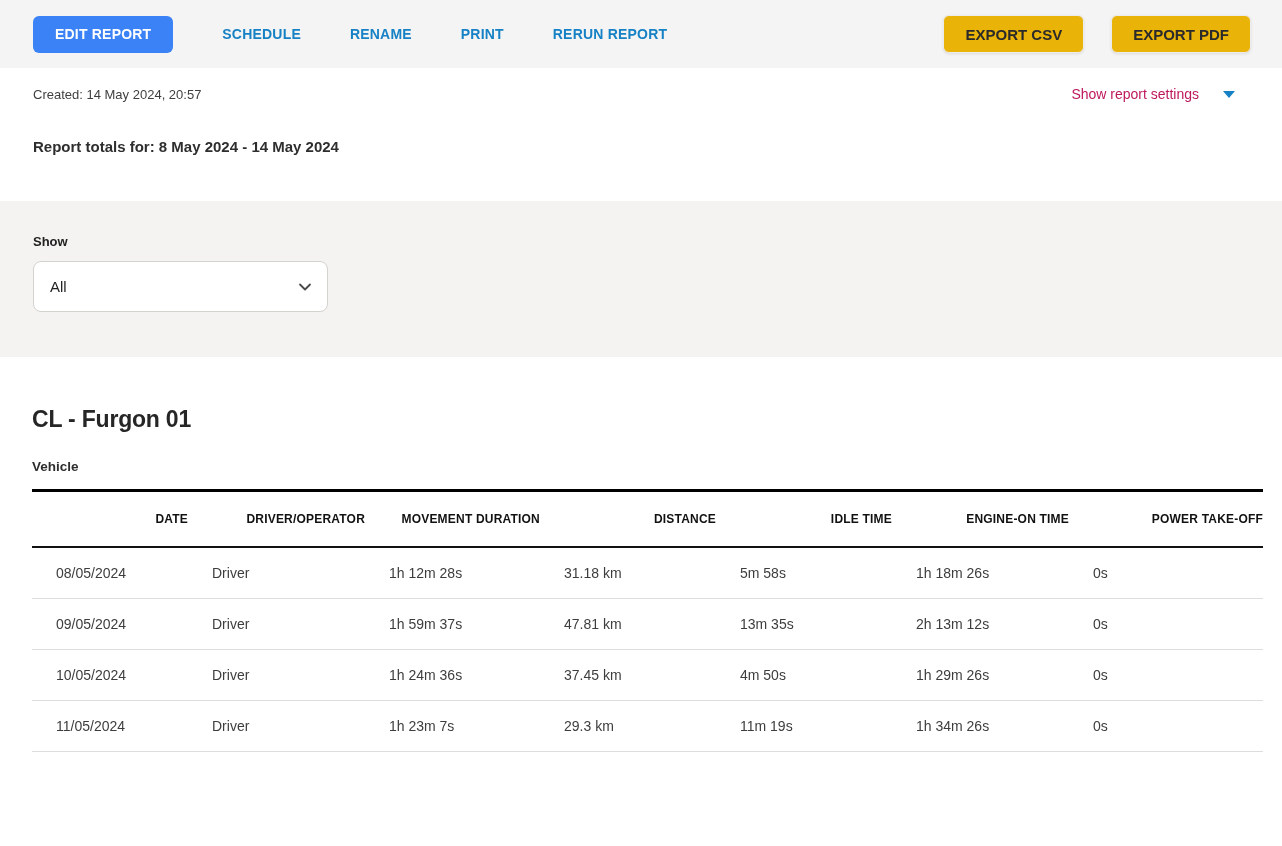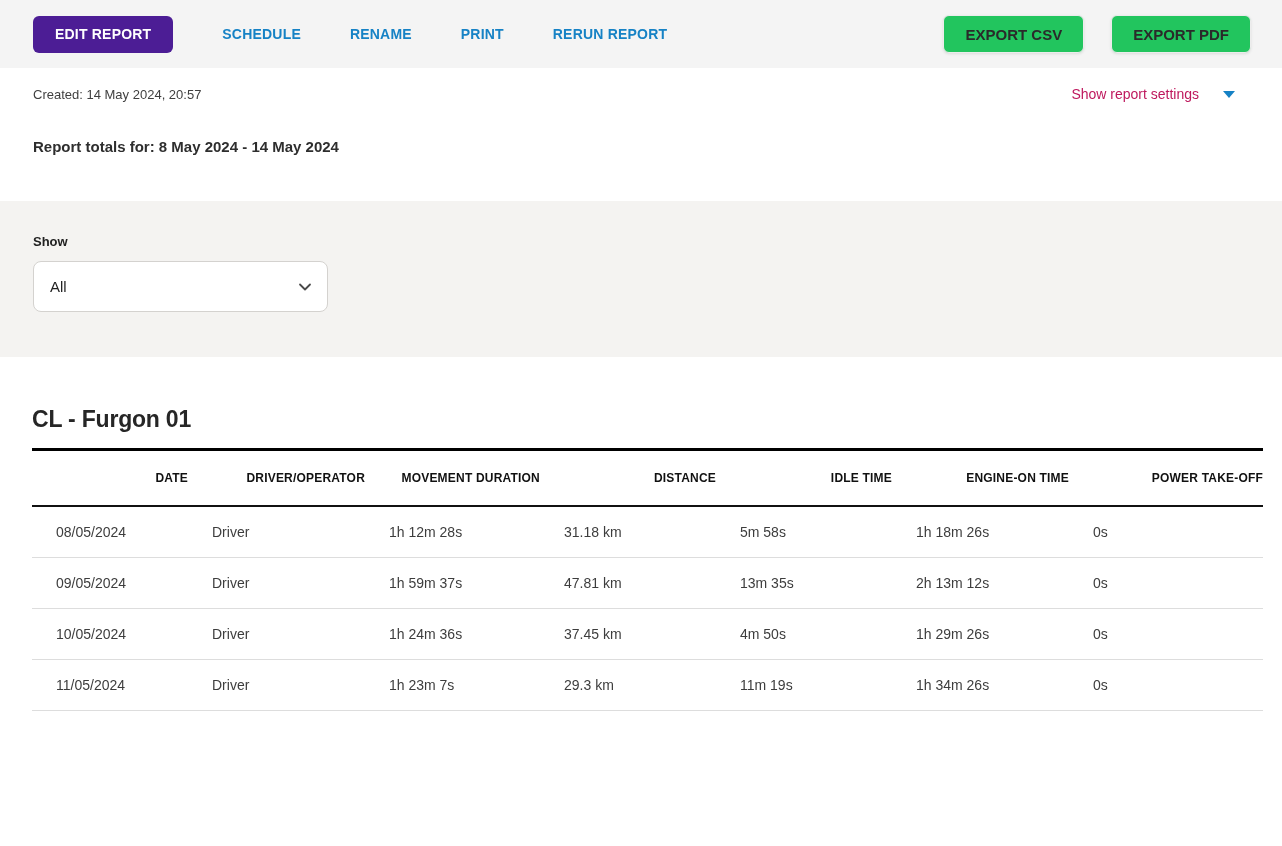--- a/index.html
+++ b/index.html
@@ -6,32 +6,32 @@
   html, body { width: 1282px; background: #ffffff; font-family: "Liberation Sans", sans-serif; color: #1a1a1a; }
 
   
   .toolbar {
     height: 68px; background: #f4f4f4;
     display: flex; align-items: center; justify-content: space-between;
     padding: 0 31px 0 33px;
   }
   .toolbar-left { display: flex; align-items: center; }
   .btn-primary {
-    background: #4c1d95; color: #ffffff; border: none; border-radius: 6px;
+    background: #3b82f6; color: #ffffff; border: none; border-radius: 6px;
     height: 37px; padding: 0 22px; font-size: 14px; font-weight: bold;
     letter-spacing: 0.2px; cursor: pointer; font-family: inherit;
   }
   .toolbar-link {
     background: none; border: none; color: #1682c5; font-size: 14px; font-weight: bold;
     letter-spacing: 0.2px; cursor: pointer; font-family: inherit; margin-left: 49px;
   }
   .toolbar-link:first-of-type { margin-left: 34px; }
   .toolbar-right { display: flex; align-items: center; gap: 27px; }
   .btn-secondary {
-    background: #22c55e; color: #2a2a2a; border: 1px solid #ececec; border-radius: 6px;
+    background: #eab308; color: #2a2a2a; border: 1px solid #ececec; border-radius: 6px;
     height: 38px; padding: 0 21px; font-size: 15px; font-weight: bold;
     box-shadow: 0 1px 3px rgba(0,0,0,0.10); cursor: pointer; font-family: inherit;
   }
 
   
   .page-header { padding: 0 33px; }
   .page-title {
     margin-top: 42px; font-size: 41px; font-weight: bold; letter-spacing: -0.5px; color: #000000;
   }
   .meta-row {
@@ -112,20 +112,21 @@
   <div class="dropdown">
     <span class="dropdown-value">All</span>
     <svg class="chevron-svg" width="16" height="16" viewBox="0 0 16 16">
       <polyline points="3,5.5 8,10.5 13,5.5" fill="none" stroke="#4a4a4a" stroke-width="1.8" stroke-linecap="round" stroke-linejoin="round"></polyline>
     </svg>
   </div>
 </div>
 
 <div class="section">
   <h2 class="section-title">CL - Furgon 01</h2>
+  <div class="section-subtitle">Vehicle</div>
 </div>
 
 <div class="table-wrap">
   <table>
     <colgroup>
       <col style="width:156px">
         <col style="width:177px">
         <col style="width:175px">
       <col style="width:176px">
         <col style="width:176px">

